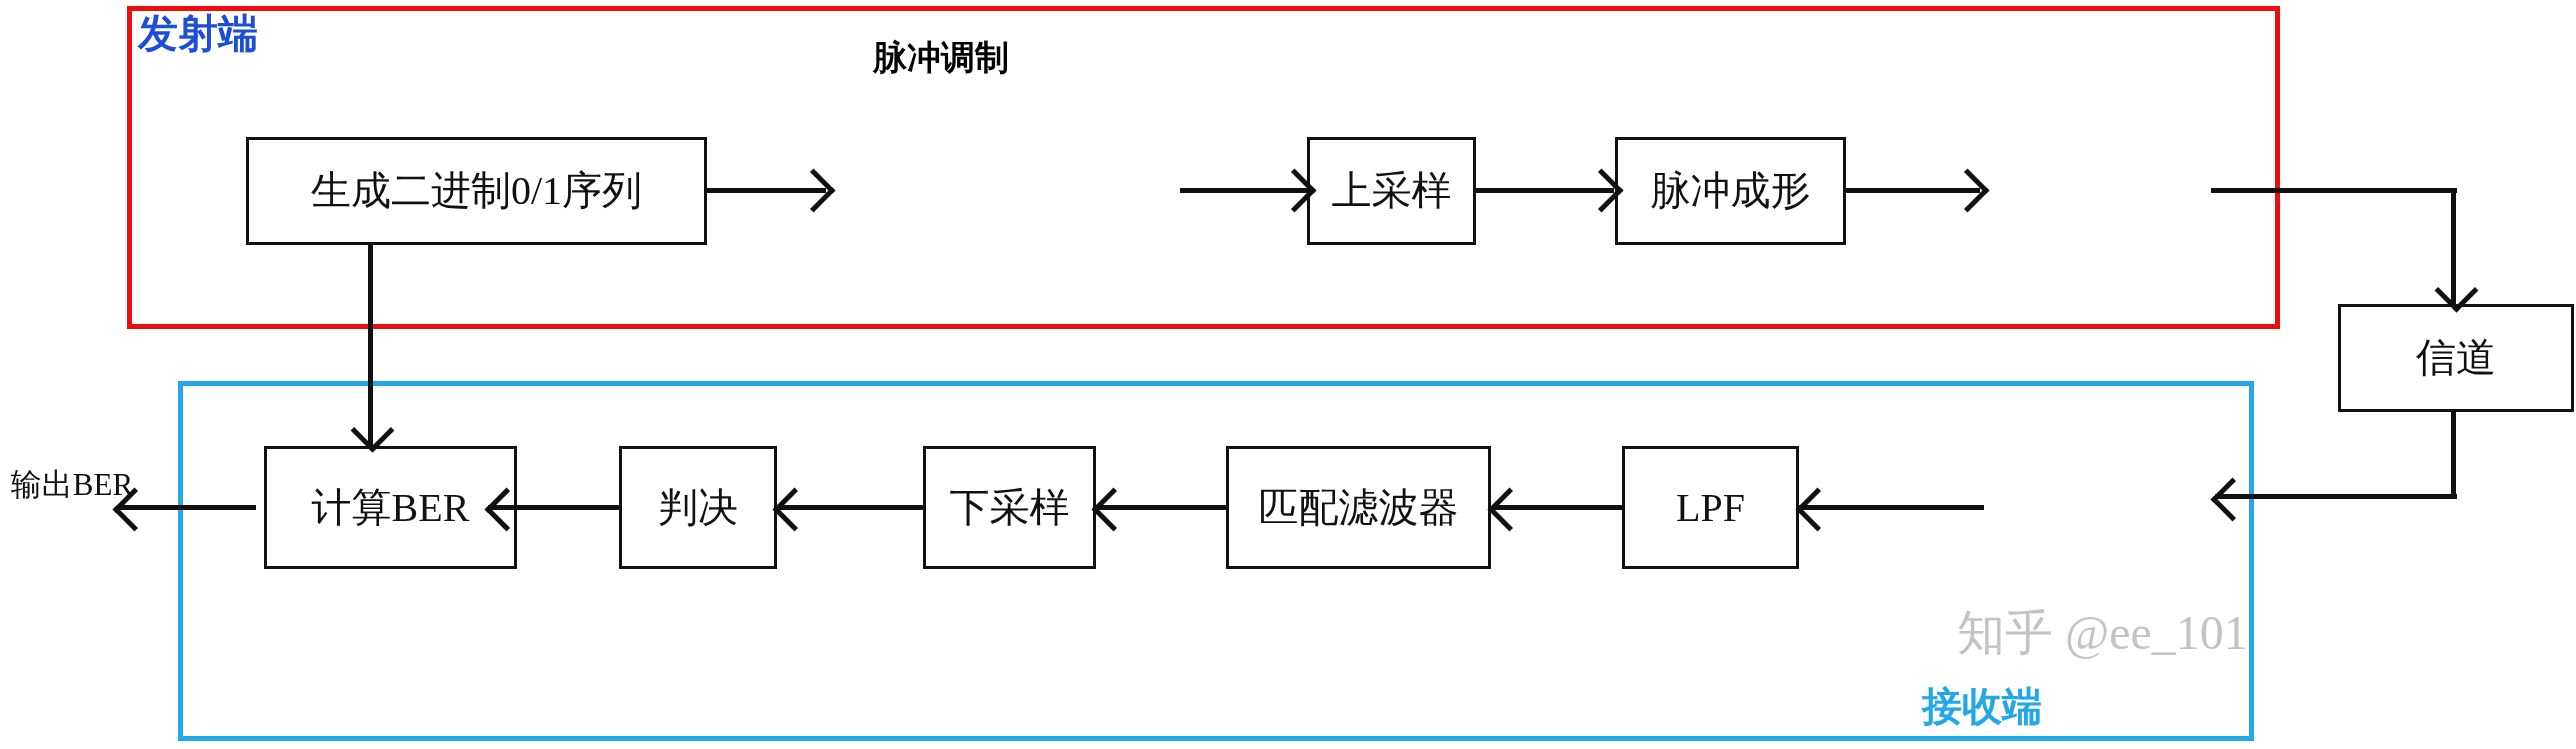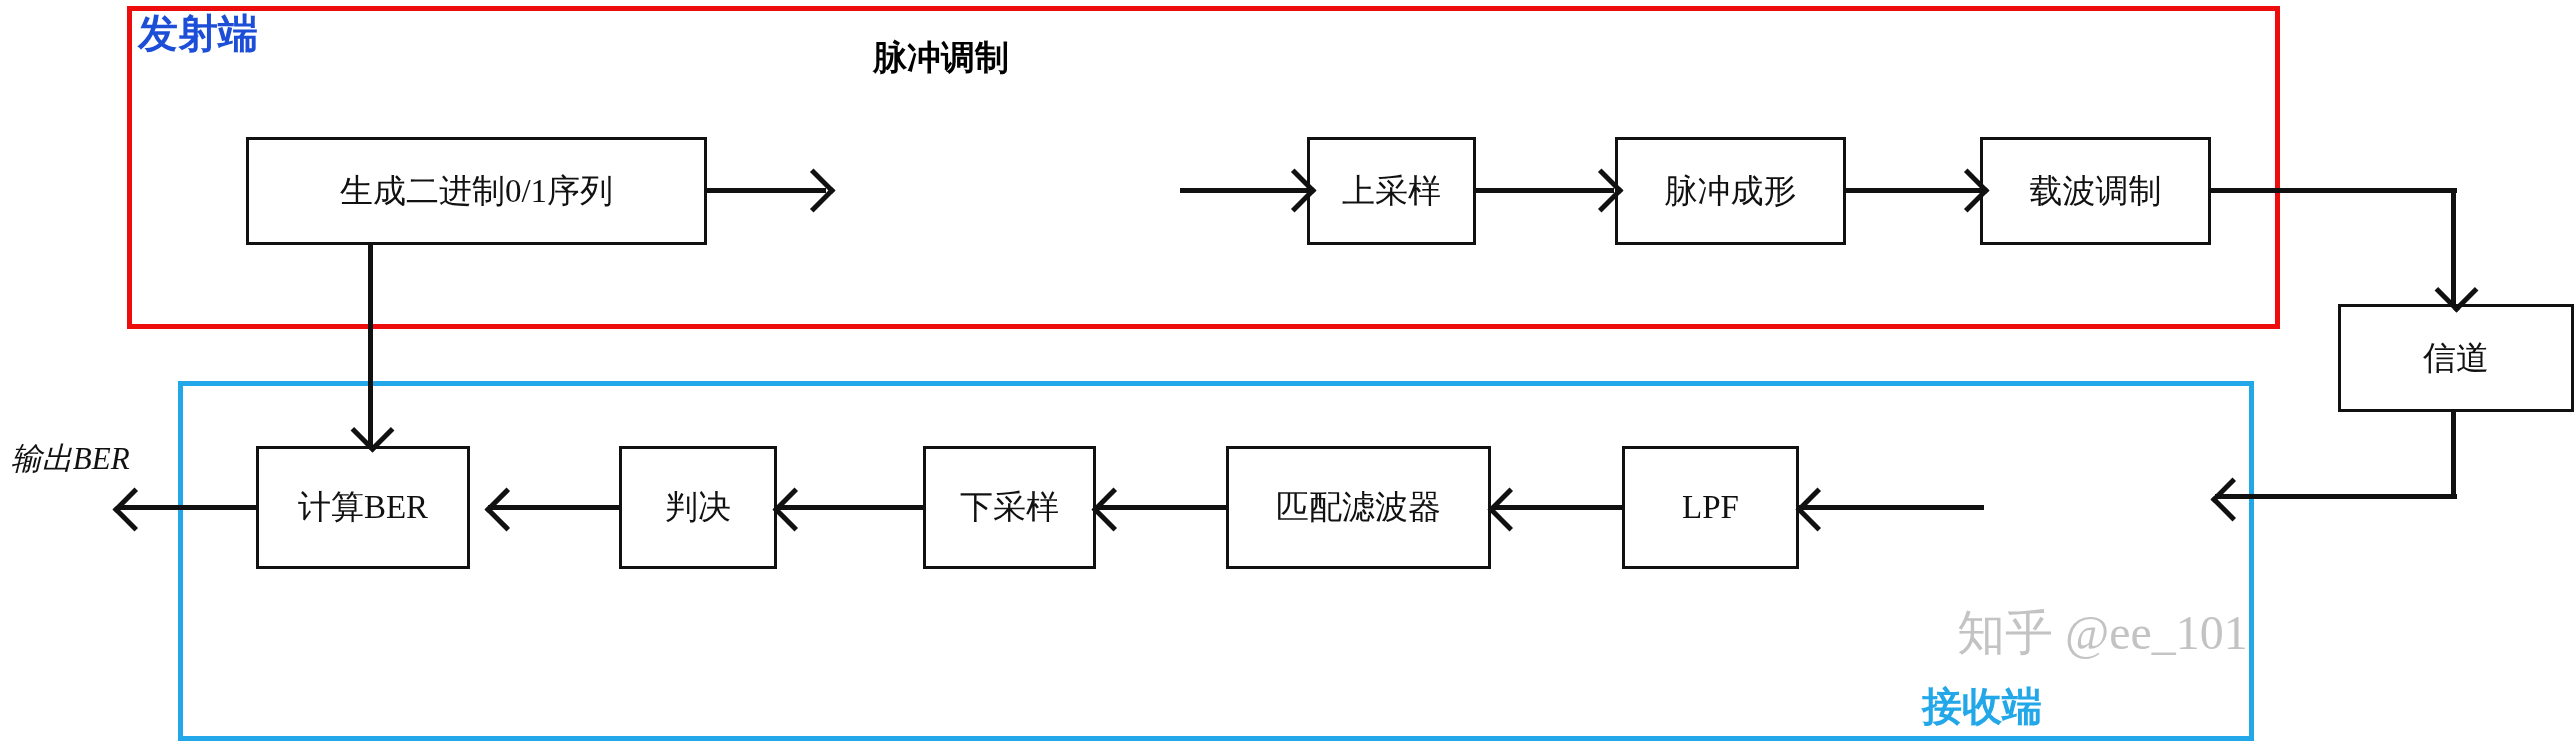--- a/index.html
+++ b/index.html
@@ -71,34 +71,34 @@
   
   .box {
     position: absolute;
     box-sizing: border-box;
     border: 3.8px solid #111111;
     background: #ffffff;
     display: flex;
     align-items: center;
     justify-content: center;
     text-align: center;
-    font-size: 33px;
+    font-size: 40px;
     color: #111111;
     line-height: 1.1;
     white-space: nowrap;
     font-family: "Liberation Serif", "DejaVu Serif", serif;
   }
   
   .plain-label {
     position: absolute;
     font-size: 31px;
     color: #111111;
     white-space: nowrap;
   }
-  #output-ber-label { left: 10.8px; top: 438px; font-style: italic; }
+  #output-ber-label { left: 10.8px; top: 464px; }
   
   .hline, .vline {
     position: absolute;
     background: #111111;
   }
   .hline { height: 5.4px; }
   .vline { width: 5.4px; }
   
   .arrow {
     position: absolute;
@@ -145,25 +145,24 @@
   <div id="rx-frame" class="group-frame"></div>
 
   <div id="tx-label" class="group-label">发射端</div>
   <div id="rx-label" class="group-label">接收端</div>
 
   <div id="section-title">脉冲调制</div>
 
   <div class="box" style="left:246px;  top:137px; width:461px; height:108px;">生成二进制0/1序列</div>
   <div class="box" style="left:1307px; top:137px; width:169px; height:108px;">上采样</div>
   <div class="box" style="left:1615px; top:137px; width:231px; height:108px;">脉冲成形</div>
-  <div class="box" style="left:1980px; top:137px; width:231px; height:108px;">载波调制</div>
 
   <div class="box" style="left:2338px; top:304px; width:236px; height:108px;">信道</div>
 
-  <div class="box" style="left:256px;  top:446px; width:214px; height:123px;">计算BER</div>
+  <div class="box" style="left:264px;  top:446px; width:253px; height:123px;">计算BER</div>
   <div class="box" style="left:619px;  top:446px; width:158px; height:123px;">判决</div>
   <div class="box" style="left:923px; top:446px; width:173px; height:123px;">下采样</div>
   <div class="box" style="left:1226px; top:446px; width:265px; height:123px;">匹配滤波器</div>
   <div class="box" style="left:1622px; top:446px; width:177px; height:123px;">LPF</div>
 
   <div id="output-ber-label" class="plain-label">输出BER</div>
 
   <div class="hline" style="left:707px;  top:188px; width:119px;"></div>
   <div class="arrow right" style="left:798px; top:175px;"></div>
 

